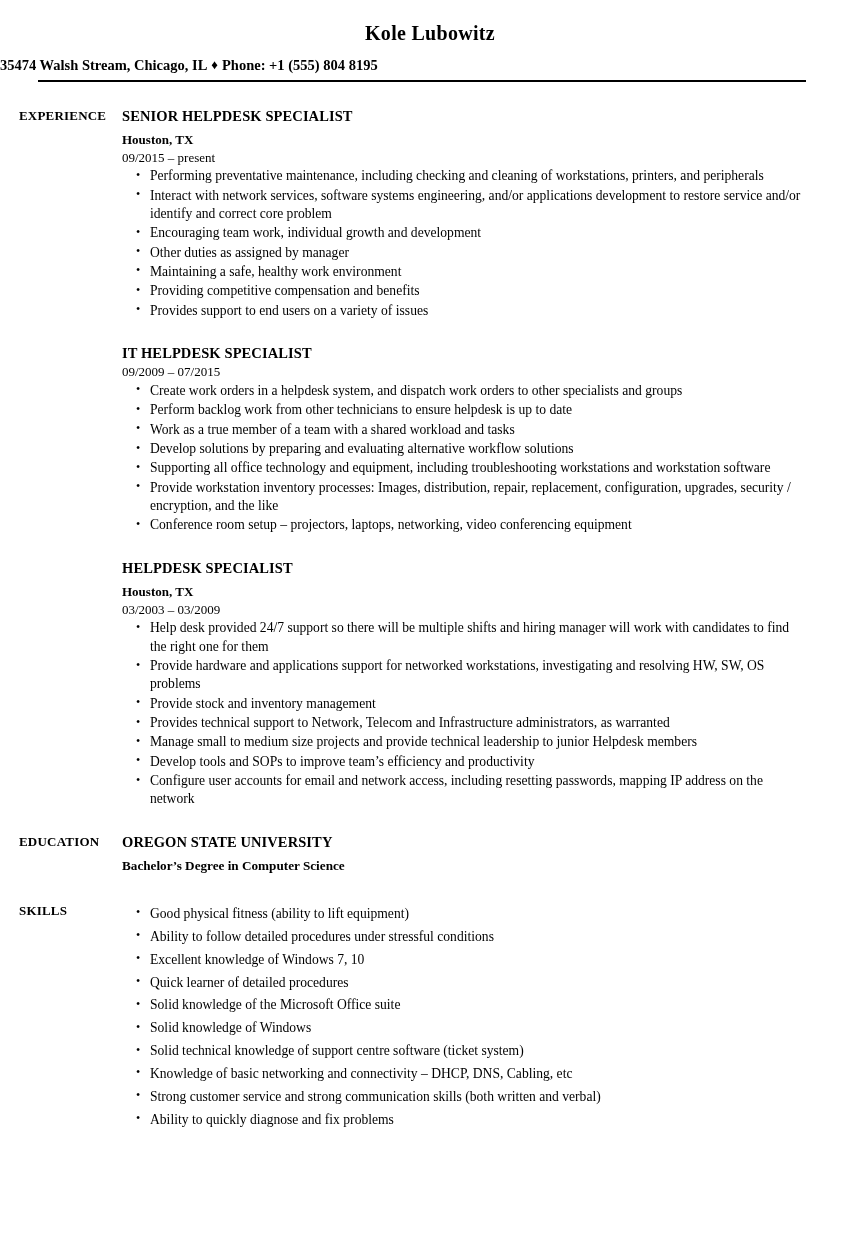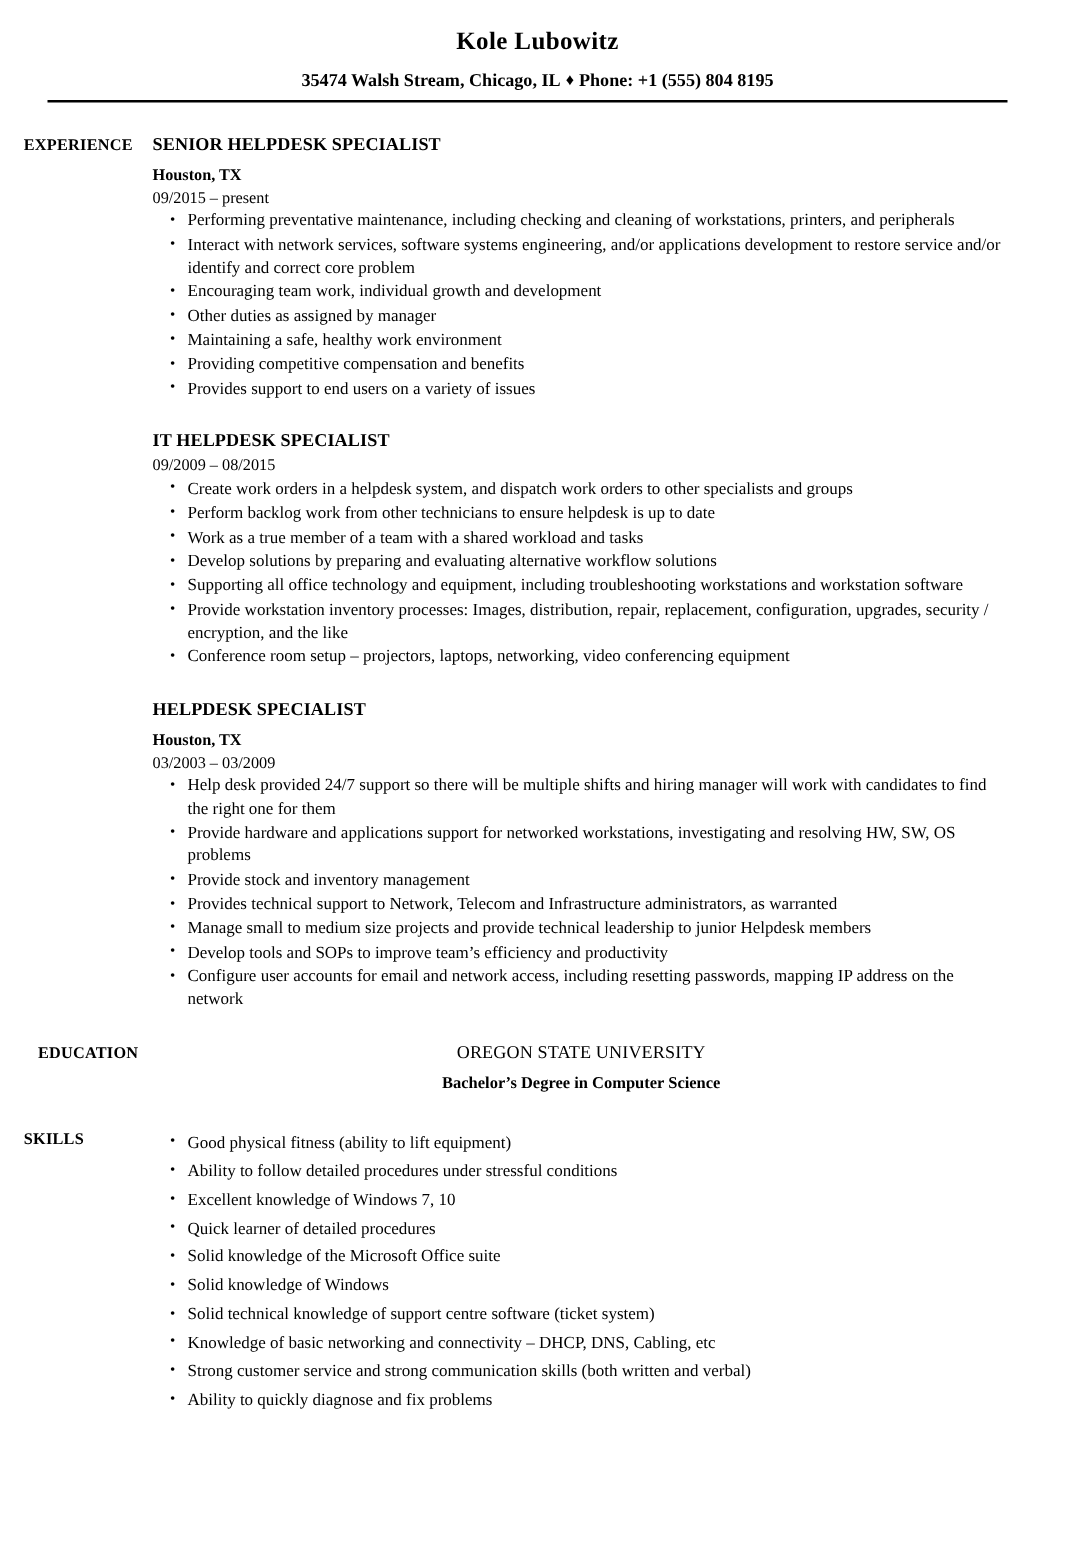--- a/index.html
+++ b/index.html
@@ -29,21 +29,20 @@
     padding-top: 22px;
   }
   .candidate-name {
     text-align: center;
     font-size: 20px;
     font-weight: bold;
     letter-spacing: 0.3px;
     line-height: 1.15;
   }
   .contact-line {
-    text-align: center;
     font-size: 14.5px;
     font-weight: bold;
     margin-top: 12px;
     line-height: 1.15;
     font-family: Liberation Serif, serif;
   }
   .contact-sep {
     display: inline-block;
     padding: 0 4px;
     font-size: 13px;
@@ -70,21 +69,21 @@
     letter-spacing: 0.2px;
     white-space: nowrap;
   }
   .section-body {
     flex: 1 1 auto;
     padding-right: 52px;
     box-sizing: border-box;
   }
 
   #experience-section { margin-top: 26px; }
-  #education-section  { margin-top: 25px; text-align: center; }
+  #education-section  { margin-top: 25px; }
   #skills-section     { margin-top: 29px; }
 
   
   .job { }
   .job + .job { margin-top: 25px; }
 
   .job-title {
     font-size: 14.5px;
     font-weight: bold;
     line-height: 1.2;
@@ -120,21 +119,21 @@
     position: absolute;
     left: 14px;
     top: -0.5px;
     font-size: 12px;
     line-height: 1.45;
   }
 
   
   .school-name {
     font-size: 14.5px;
-    font-weight: normal;
+    font-weight: bold;
     line-height: 1.2;
     letter-spacing: 0.1px;
   }
   .degree {
     font-size: 13.2px;
     font-weight: bold;
     line-height: 1.2;
     margin-top: 7px;
   }
 
@@ -168,21 +167,21 @@
           <li>Encouraging team work, individual growth and development</li>
           <li>Other duties as assigned by manager</li>
           <li>Maintaining a safe, healthy work environment</li>
           <li>Providing competitive compensation and benefits</li>
           <li>Provides support to end users on a variety of issues</li>
         </ul>
       </div>
 
       <div class="job">
         <div class="job-title">IT HELPDESK SPECIALIST</div>
-        <div class="job-dates">09/2009 – 08/2015</div>
+        <div class="job-dates">09/2009 – 07/2015</div>
         <ul class="bullets">
           <li>Create work orders in a helpdesk system, and dispatch work orders to other specialists and groups</li>
           <li>Perform backlog work from other technicians to ensure helpdesk is up to date</li>
           <li>Work as a true member of a team with a shared workload and tasks</li>
           <li>Develop solutions by preparing and evaluating alternative workflow solutions</li>
           <li>Supporting all office technology and equipment, including troubleshooting workstations and workstation software</li>
           <li>Provide workstation inventory processes: Images, distribution, repair, replacement, configuration, upgrades, security / encryption, and the like</li>
           <li>Conference room setup – projectors, laptops, networking, video conferencing equipment</li>
         </ul>
       </div>

